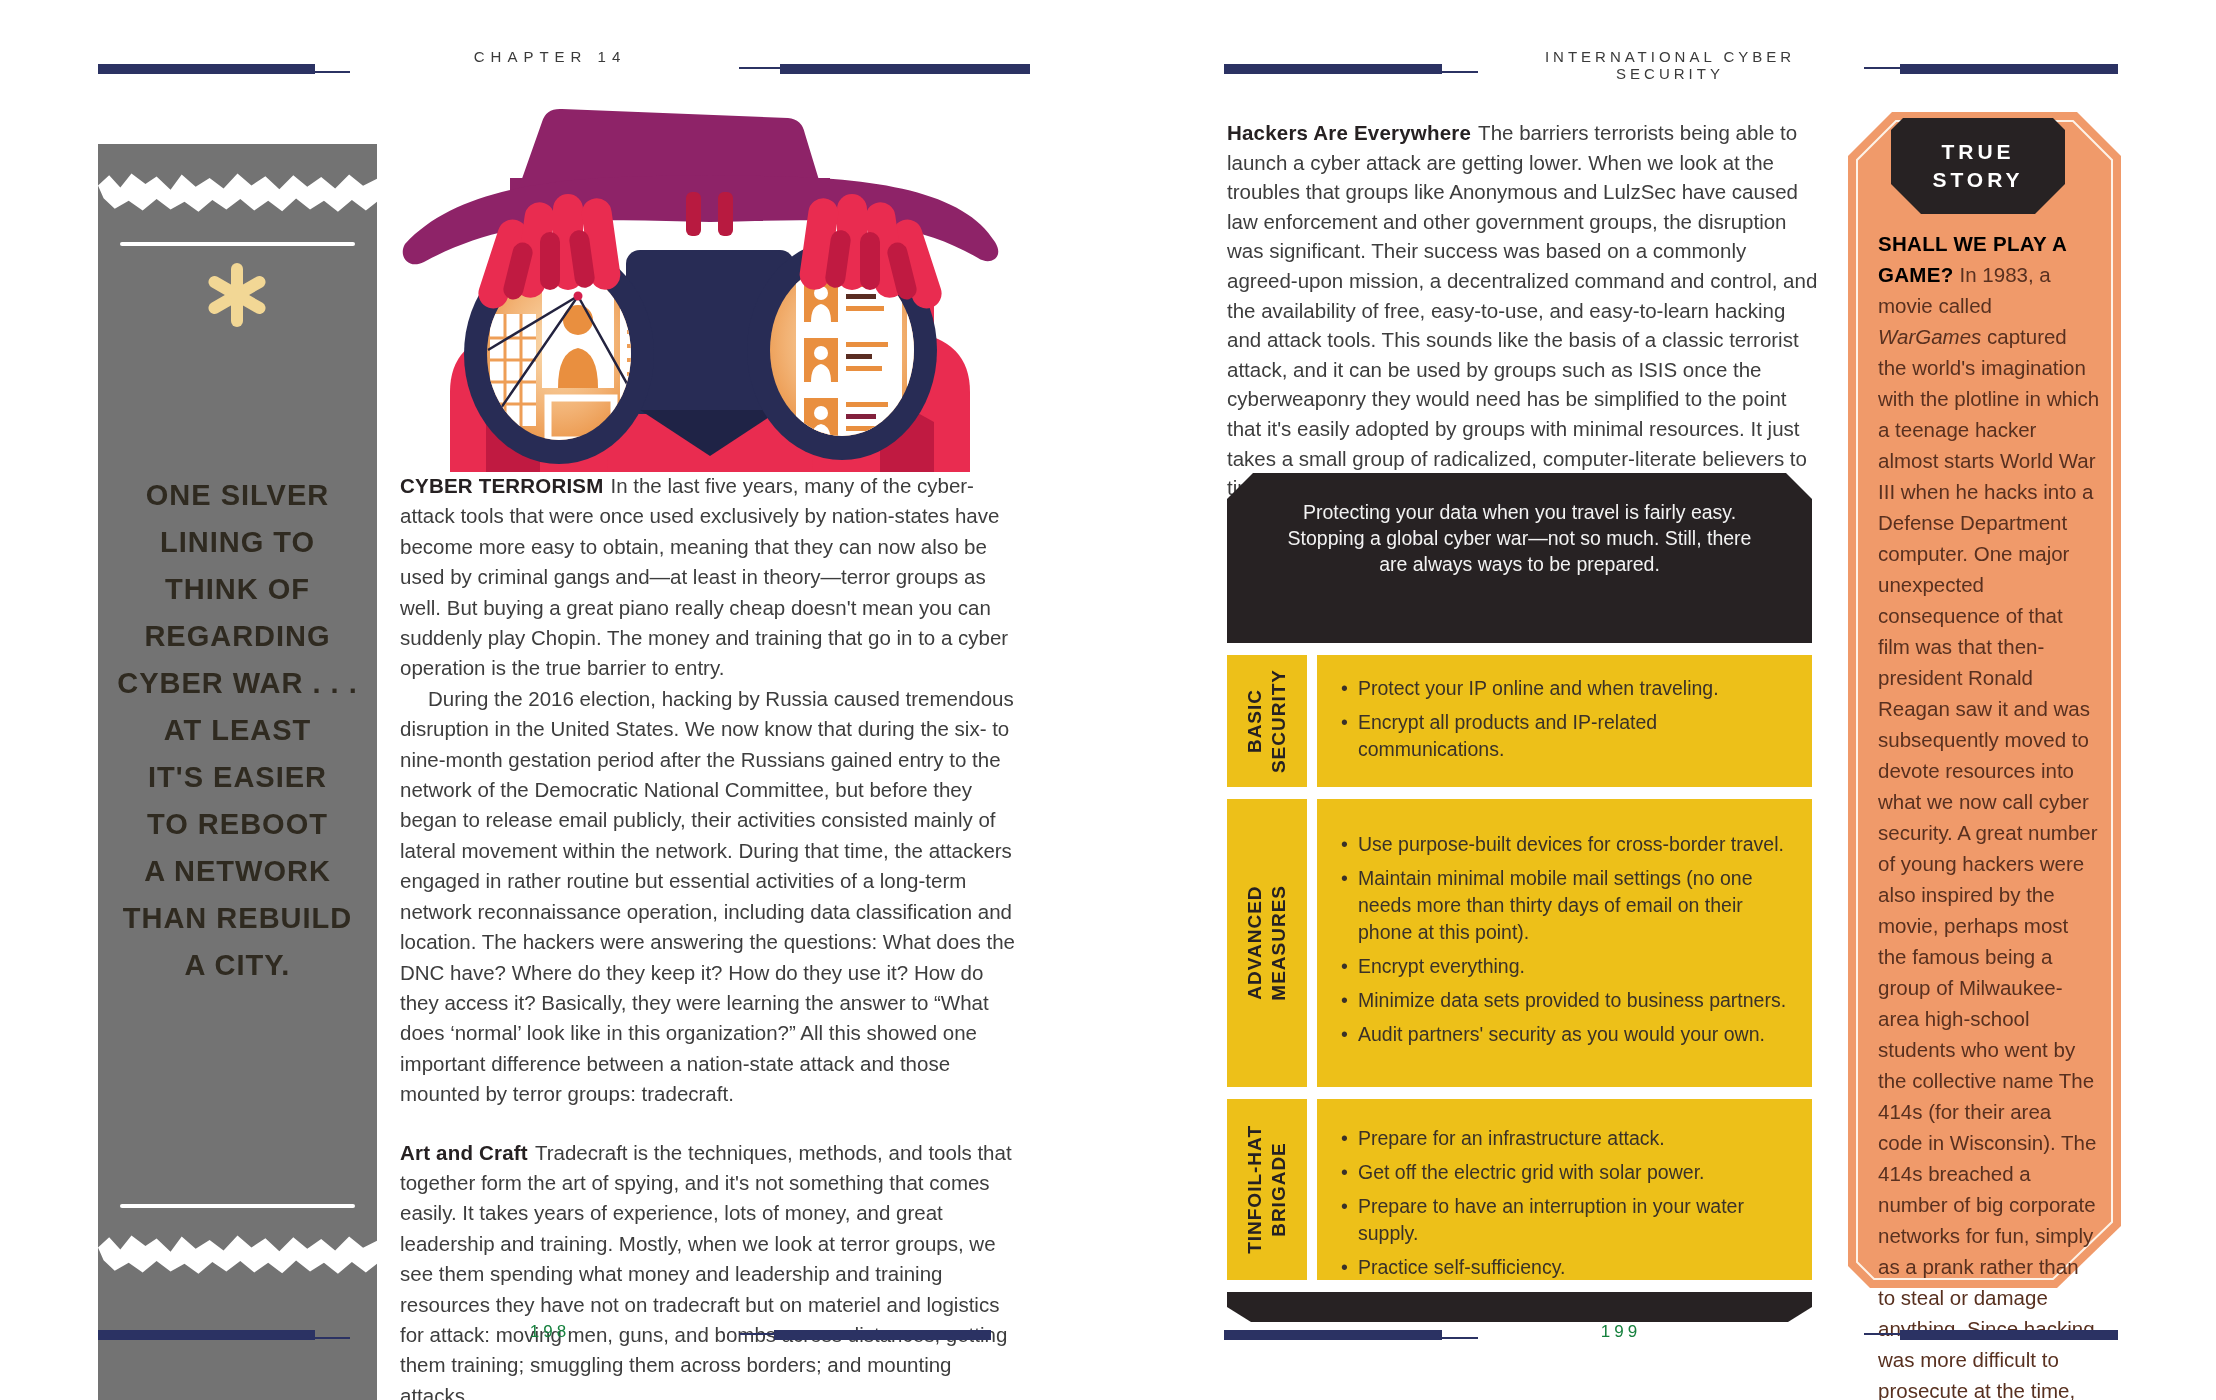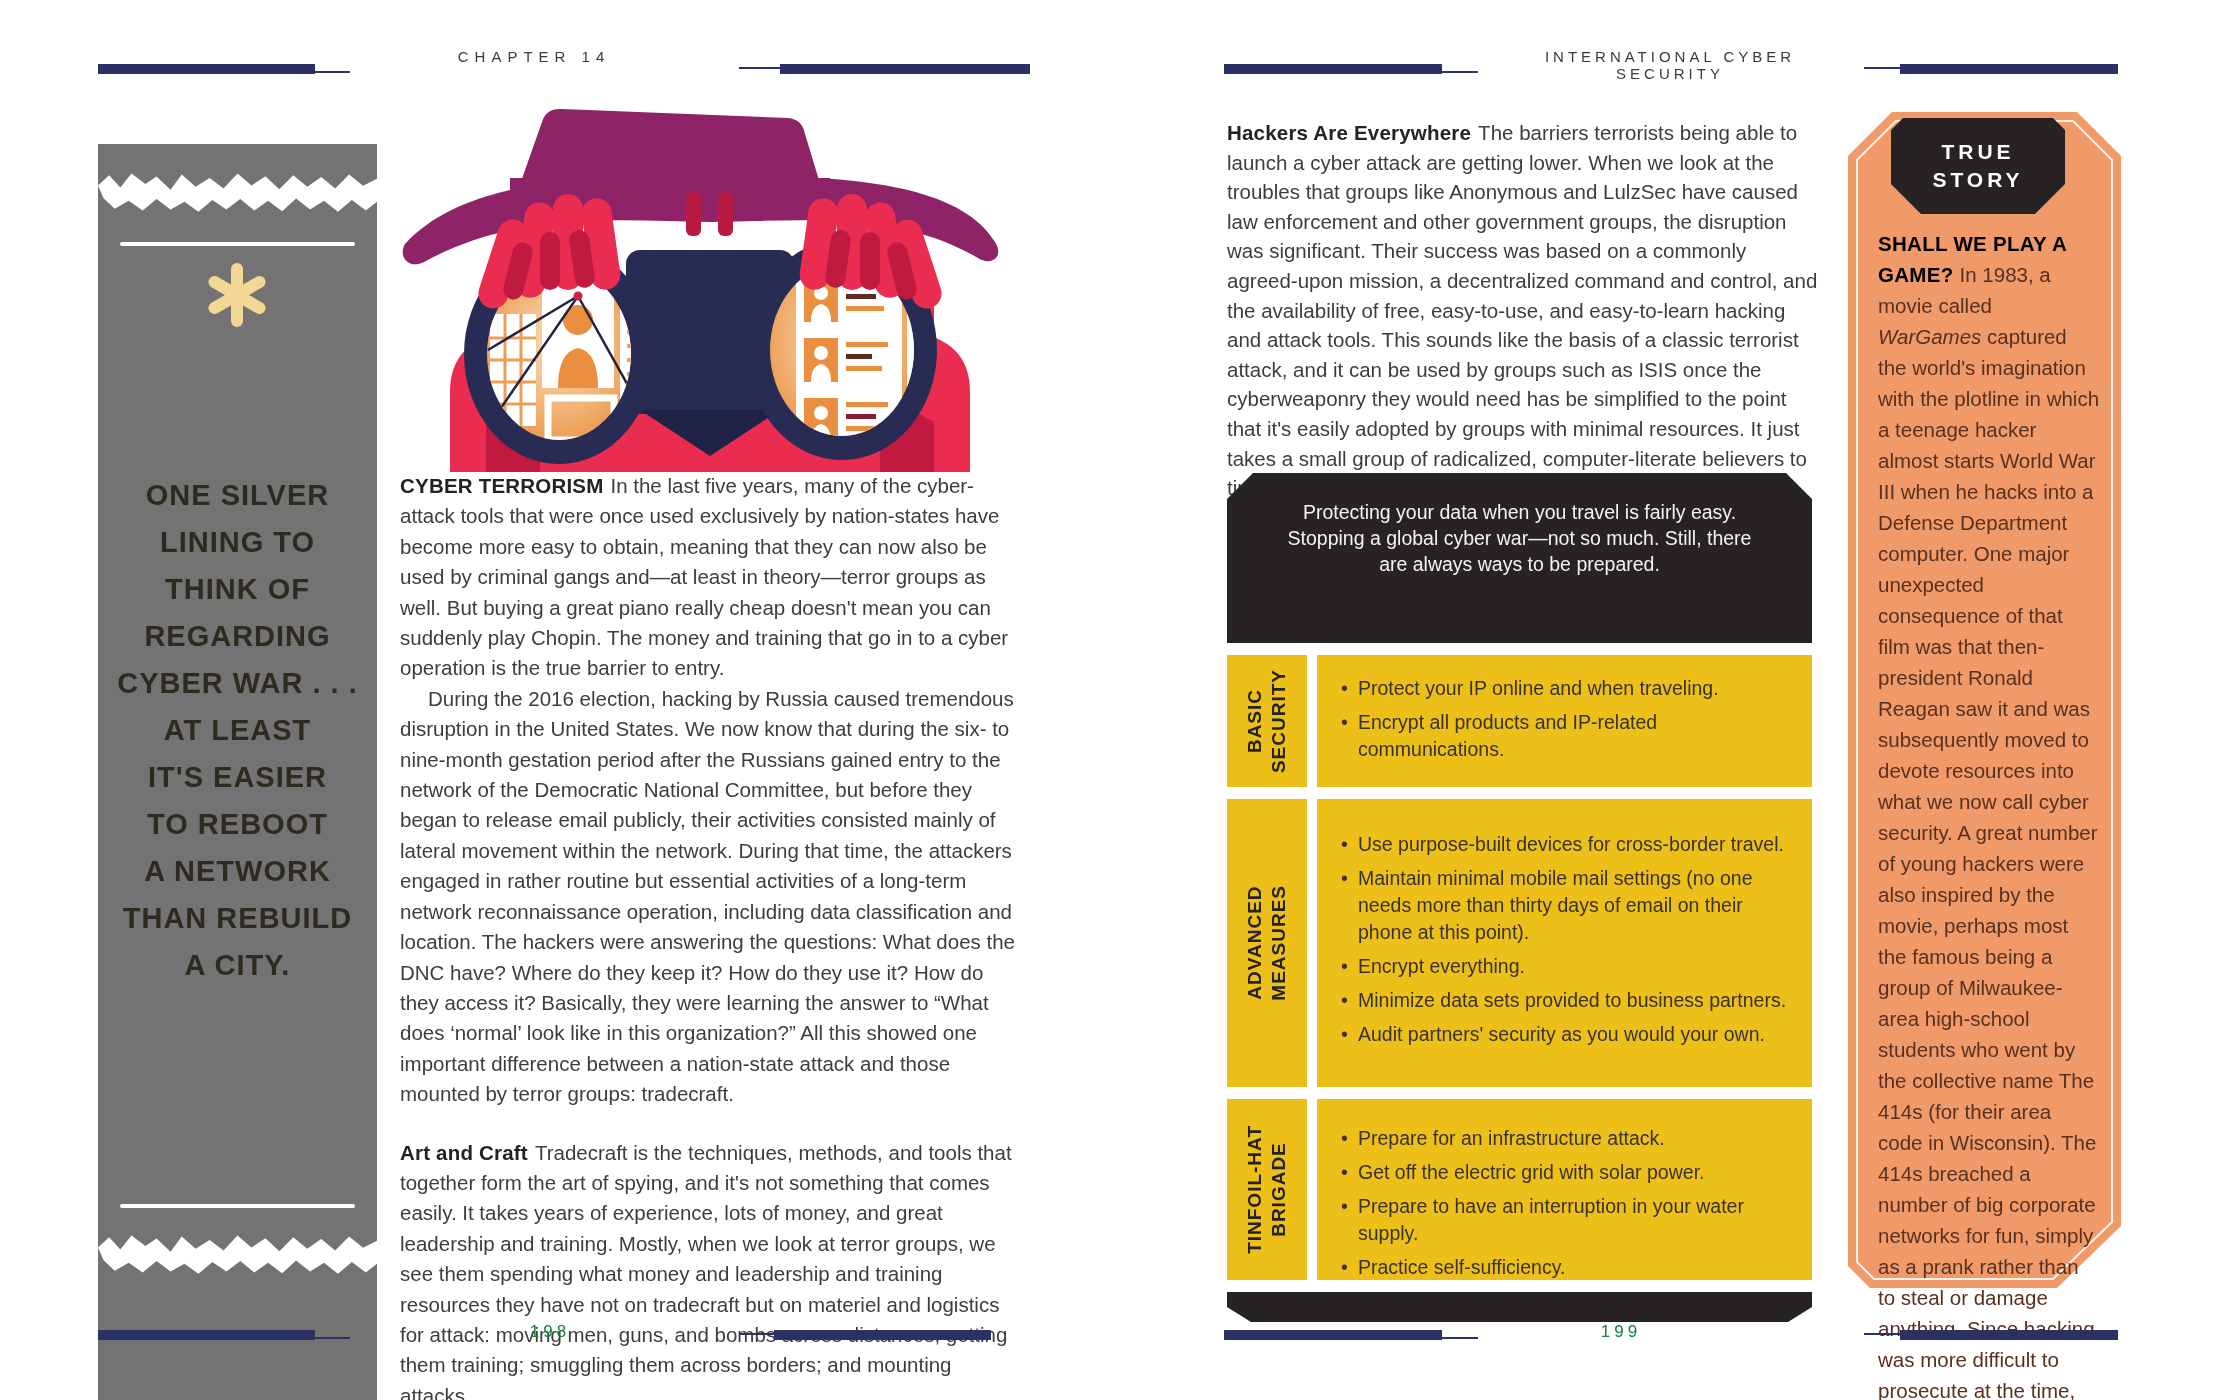--- a/index.html
+++ b/index.html
@@ -70,21 +70,21 @@
 </style>
 </head>
 <body>
 
 <div class="spread">
 
   <div class="rule lead" style="left:98px;top:64px;width:252px;">
       <div class="thick"></div>
       <div class="thin"></div>
     </div>
-  <div class="running-head" style="left:364px;width:340px;">CHAPTER 14</div>
+  <div class="running-head" style="left:380px;width:340px;">CHAPTER 14</div>
   <div class="rule trail" style="left:739px;top:64px;width:291px;">
       <div class="thick"></div>
       <div class="thin"></div>
     </div>
 
   <div class="yellow-panel">
     <div class="grunge top"></div>
     <div class="hr-white t"></div>
     <div class="asterisk">
       <svg width="66" height="66" viewBox="0 0 66 66">

